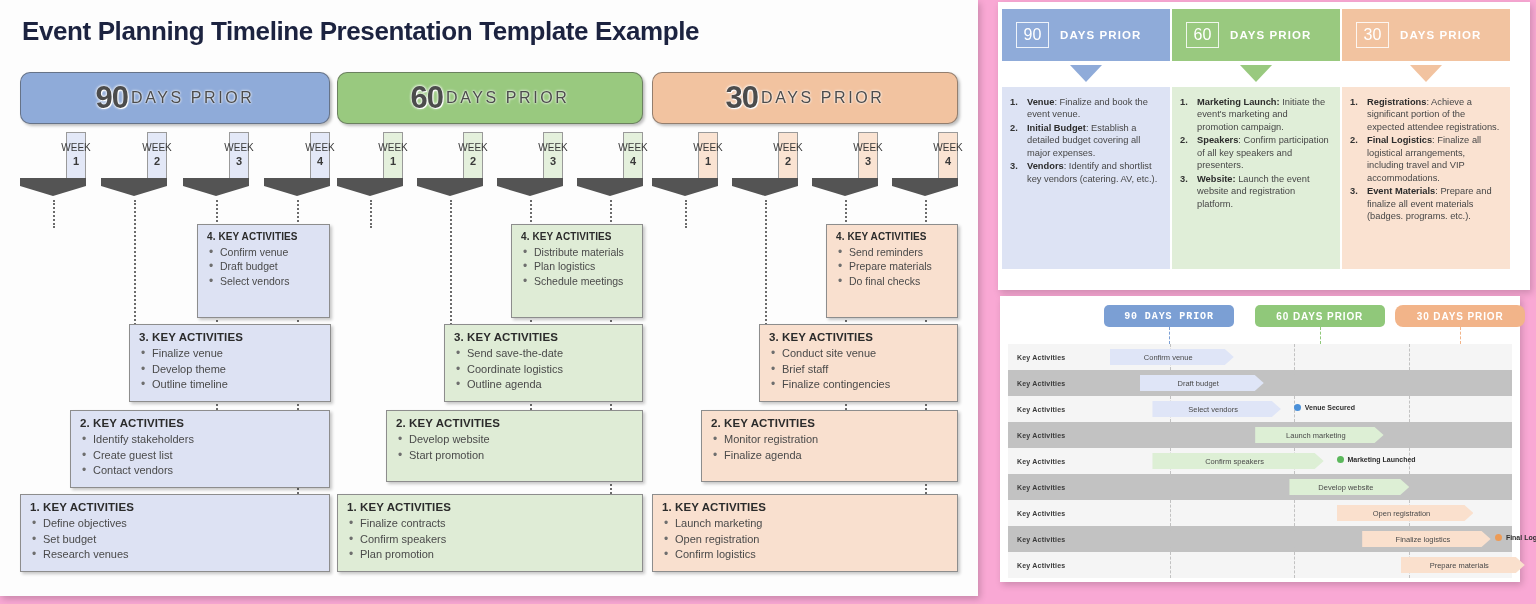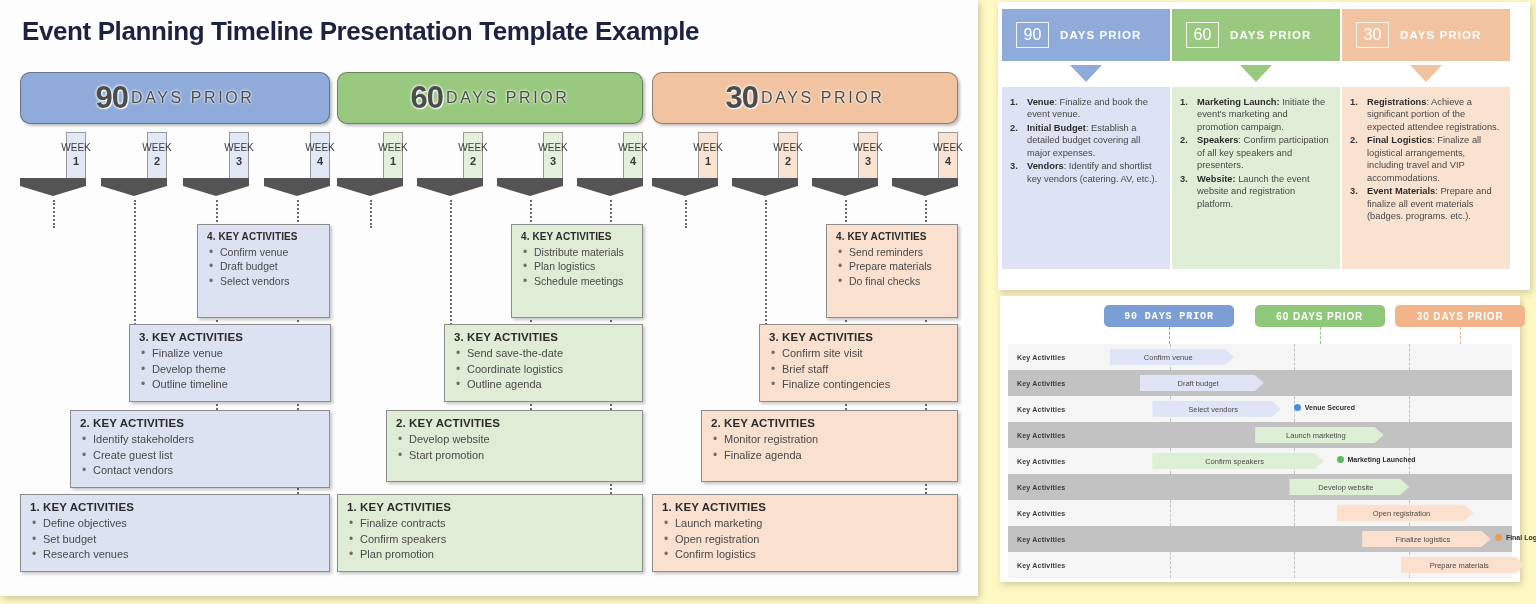--- a/index.html
+++ b/index.html
@@ -2,21 +2,21 @@
 <html><head>
 <meta charset="utf-8">
 <style>
   * { box-sizing: border-box; margin: 0; padding: 0; }
   html, body {
     width: 1536px; height: 604px;
     background: #e8e8e8;
     font-family: "Liberation Sans", sans-serif;
     overflow: hidden;
   }
-  .stage { position: relative; width: 1536px; height: 604px; background: #fef9c3; }
+  .stage { position: relative; width: 1536px; height: 604px; background: #f9a8d4; }
 
   
   .left-panel {
     position: absolute; left: 0; top: 0; width: 978px; height: 596px;
     background: #fdfdfd;
     box-shadow: 2px 3px 7px rgba(0,0,0,0.20);
   }
   .deck-title {
     position: absolute; left: 22px; top: 16px;
     font-size: 26px; font-weight: bold; letter-spacing: -0.4px;
@@ -364,21 +364,21 @@
           <div class="abox" style="top: 338px; left: 49px; width: 257px; min-height: 72px; background: rgb(249, 224, 207);">
             <div class="hd">2. KEY ACTIVITIES</div>
             <ul>
               <li>Monitor registration</li>
               <li>Finalize agenda</li>
             </ul>
           </div>
           <div class="abox" style="top: 252px; left: 107px; width: 199px; min-height: 72px; background: rgb(249, 224, 207);">
             <div class="hd">3. KEY ACTIVITIES</div>
             <ul>
-              <li>Confirm site visit</li>
+              <li>Conduct site venue</li>
               <li>Brief staff</li>
               <li>Finalize contingencies</li>
             </ul>
           </div>
           <div class="abox narrow" style="top: 152px; left: 174px; width: 132px; min-height: 94px; background: rgb(249, 224, 207);">
             <div class="hd">4. KEY ACTIVITIES</div>
             <ul>
               <li>Send reminders</li>
               <li>Prepare materials</li>
               <li>Do final checks</li>
@@ -434,21 +434,21 @@
         </div>
       </div>
   </div>
 
   <div class="gantt-panel">
     <div class="gantt-head" id="gantt-head">
         <div class="gpill" style="left: 20%; width: 25%; background: rgb(123, 159, 212); font-family: Liberation Mono, monospace;">90 DAYS PRIOR</div>
         <div class="gtick" style="left: 32.5%; border-left-color: rgb(123, 159, 212);"></div>
         <div class="gpill" style="left: 49%; width: 25%; background: rgb(144, 200, 122);">60 DAYS PRIOR</div>
         <div class="gtick" style="left: 61.5%; border-left-color: rgb(144, 200, 122);"></div>
-        <div class="gpill" style="left: 76%; width: 25%; background: rgb(242, 180, 137);">30 DAYS PRIOR</div>
+        <div class="gpill" style="left: 76%; width: 25%; background: rgb(242, 180, 137); border-radius: 8px;">30 DAYS PRIOR</div>
         <div class="gtick" style="left: 88.5%; border-left-color: rgb(242, 180, 137);"></div>
       </div>
     <div class="grows" id="gantt-rows">
         <div class="growr" style="background: rgb(245, 245, 245);">
           <div class="lbl">Key Activities</div>
           <div class="track">
             <div class="gvline" style="left: 20%;"></div>
             <div class="gvline" style="left: 49%;"></div>
             <div class="gvline" style="left: 76%;"></div>
             <div class="gbar" style="left: 6%; width: 29%; background: rgb(223, 229, 247);">Confirm venue</div>

